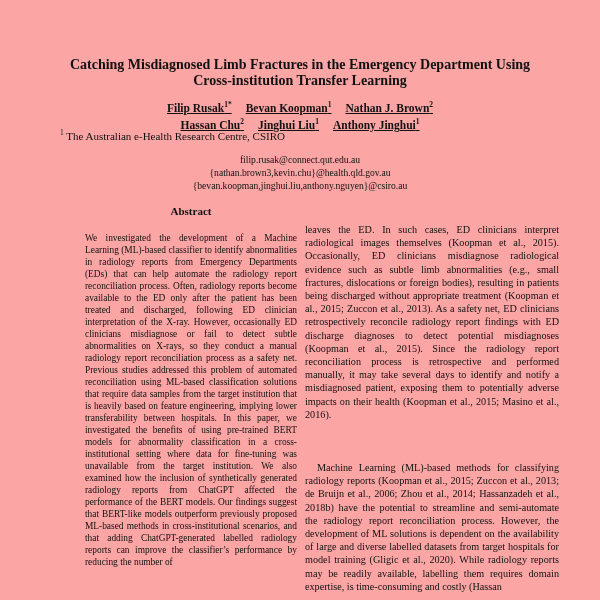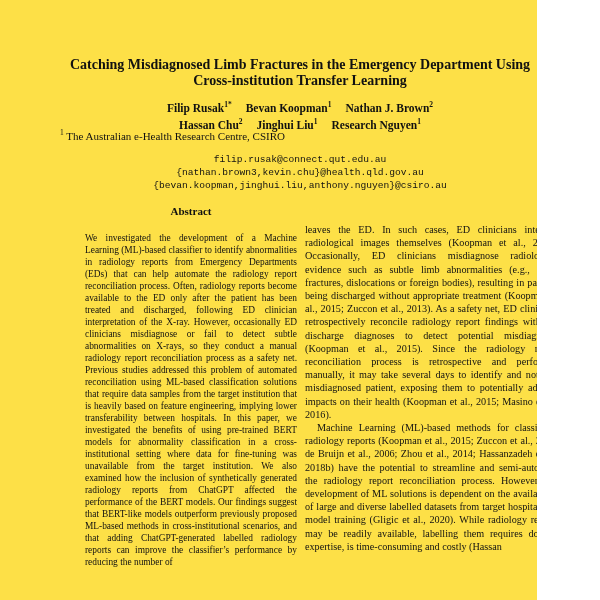--- a/index.html
+++ b/index.html
@@ -4,56 +4,56 @@
 <style>
   html, body { margin: 0; padding: 0; }
   body {
     width: 600px; height: 600px;
     background: #ffffff;
     font-family: "Liberation Serif", serif;
     color: #111111;
   }
   .page {
     position: relative;
-    width: 537px; height: 600px;
+    width: 600px; height: 600px;
     overflow: hidden;
-    background: #fde047;
+    background: #fca5a5;
   }
   .title {
     position: absolute;
     top: 57px; left: 60px; width: 480px;
     text-align: center;
     font-weight: bold;
     font-size: 14px;
     line-height: 16px;
   }
   .title-inner { display: inline-block; max-width: 462px; }
   .authors {
     position: absolute;
     top: 98px; left: 60px; width: 480px;
     text-align: center;
     font-weight: bold;
     font-size: 11.5px;
     line-height: 13.5px;
   }
-  .author { margin: 0 7px; white-space: nowrap; }
+  .author { margin: 0 7px; white-space: nowrap; text-decoration: underline; }
   .author sup { font-size: 7.5px; }
   .affiliations {
     position: absolute;
     top: 126px; left: 60px; width: 480px;
     text-align: left;
     font-size: 11px;
     line-height: 13px;
   }
   .affiliation-line sup { font-size: 7.5px; }
   .emails {
     position: absolute;
     top: 153px; left: 60px; width: 480px;
     text-align: center;
-    font-family: Liberation Mono, monospace;
+    font-family: Liberation Serif, serif;
     font-size: 9.6px;
     line-height: 13px;
     letter-spacing: 0;
   }
   .left-col {
     position: absolute;
     top: 204px; left: 85px; width: 212px;
   }
   .abstract-heading {
     text-align: center;
@@ -72,34 +72,34 @@
   .right-col {
     position: absolute;
     top: 223px; left: 305px; width: 254px;
     font-size: 10.2px;
     line-height: 13.2px;
     text-align: justify;
     hyphens: auto;
     -webkit-hyphens: auto;
   }
   .right-col p { margin: 0; }
-  .right-col p.indented { text-indent: 12px; }
+  .right-col p.indented { text-indent: 12px; margin-top: 40px; }
 </style>
 </head>
 <body>
 
 <div class="page">
 
   <div class="title">
     <span class="title-inner">Catching Misdiagnosed Limb Fractures in the Emergency Department Using Cross-institution Transfer Learning</span>
   </div>
 
   <div class="authors" id="author-lines">
       <div class="author-line"><span class="author"><span>Filip Rusak</span><sup>1*</sup></span><span class="author"><span>Bevan Koopman</span><sup>1</sup></span><span class="author"><span>Nathan J. Brown</span><sup>2</sup></span></div>
-      <div class="author-line"><span class="author"><span>Hassan Chu</span><sup>2</sup></span><span class="author"><span>Jinghui Liu</span><sup>1</sup></span><span class="author"><span>Research Nguyen</span><sup>1</sup></span></div>
+      <div class="author-line"><span class="author"><span>Hassan Chu</span><sup>2</sup></span><span class="author"><span>Jinghui Liu</span><sup>1</sup></span><span class="author"><span>Anthony Jinghui</span><sup>1</sup></span></div>
     </div>
 
   <div class="affiliations" id="affiliations">
       <div class="affiliation-line"><sup>1</sup><span> The Australian e-Health Research Centre, CSIRO</span></div>
     </div>
 
   <div class="emails" id="emails">
       <div class="email-line">filip.rusak@connect.qut.edu.au</div>
       <div class="email-line">{nathan.brown3,kevin.chu}@health.qld.gov.au</div>
       <div class="email-line">{bevan.koopman,jinghui.liu,anthony.nguyen}@csiro.au</div>

